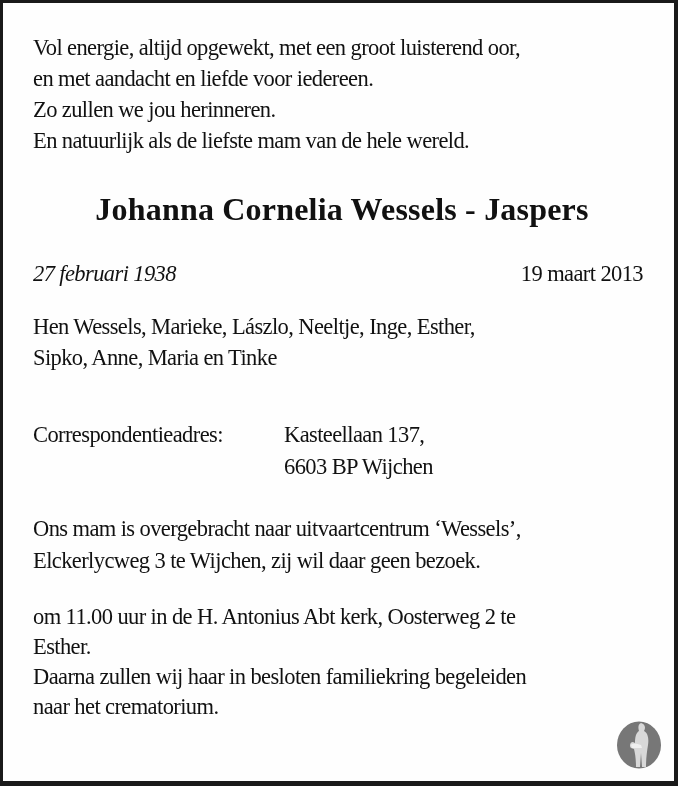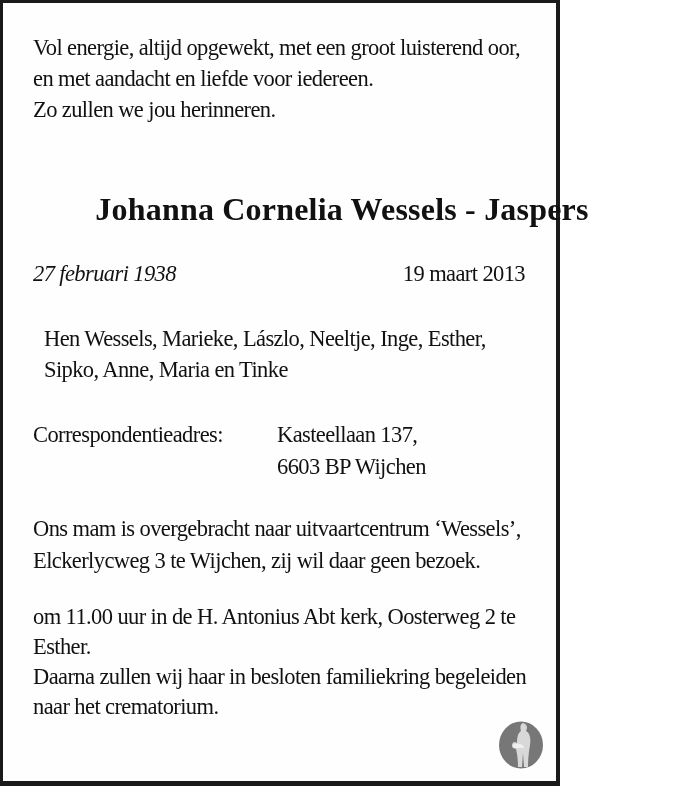--- a/index.html
+++ b/index.html
@@ -8,21 +8,21 @@
       background: #ffffff;
     }
     body {
       width: 678px;
       height: 786px;
       overflow: hidden;
     }
     .card {
       position: relative;
       box-sizing: border-box;
-      width: 560px;
+      width: 678px;
       height: 786px;
       border: 3px solid #1a1a1a;
       border-bottom-width: 5px;
       border-right-width: 4px;
       background: #fefefe;
       font-family: "DejaVu Serif", "Liberation Serif", serif;
       color: #111;
     }
     .txt {
       position: absolute;
@@ -57,26 +57,26 @@
       font-style: italic;
     }
     .date-death {
       position: absolute;
       top: 258px;
       right: 31px;
       font-family: "Liberation Serif", serif;
       font-size: 22.5px;
       letter-spacing: -0.6px;
     }
-    .family { top: 320px; margin-left: 11px; }
+    .family { top: 308px; }
     .family div { height: 31px; }
     .address { top: 416px; }
     .address-row { position: relative; height: 32px; }
     .address .addr-label { position: absolute; left: 0; }
-    .address .addr-value { position: absolute; left: 244px; font-family: Liberation Serif, serif; }
+    .address .addr-value { position: absolute; left: 251px; font-family: Liberation Serif, serif; }
     .transfer { top: 510px; }
     .transfer div { height: 32px; }
     .service { top: 598px; }
     .service div { height: 30px; }
     .logo {
       position: absolute;
       right: 11px;
       bottom: 12px;
       width: 48px;
       height: 48px;
@@ -84,20 +84,21 @@
   </style>
 </head>
 <body>
 
 <div class="card">
 
   <div class="txt poem">
     <div>Vol energie, altijd opgewekt, met een groot luisterend oor,</div>
     <div>en met aandacht en liefde voor iedereen.</div>
     <div>Zo zullen we jou herinneren.</div>
+    <div>En natuurlijk als de liefste mam van de hele wereld.</div>
   </div>
 
   <div class="name">Johanna Cornelia Wessels - Jaspers</div>
 
   <div class="date-birth">27 februari 1938</div>
   <div class="date-death">19 maart 2013</div>
 
   <div class="txt family">
     <div>Hen Wessels, Marieke, Lászlo, Neeltje, Inge, Esther,</div>
     <div>Sipko, Anne, Maria en Tinke</div>

